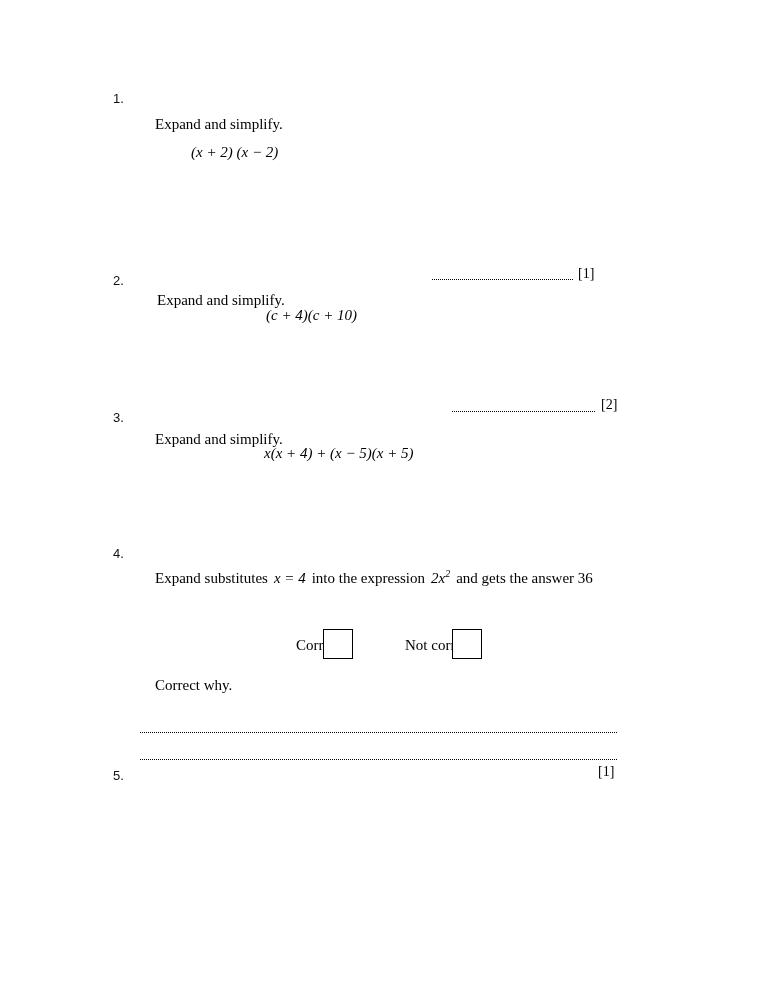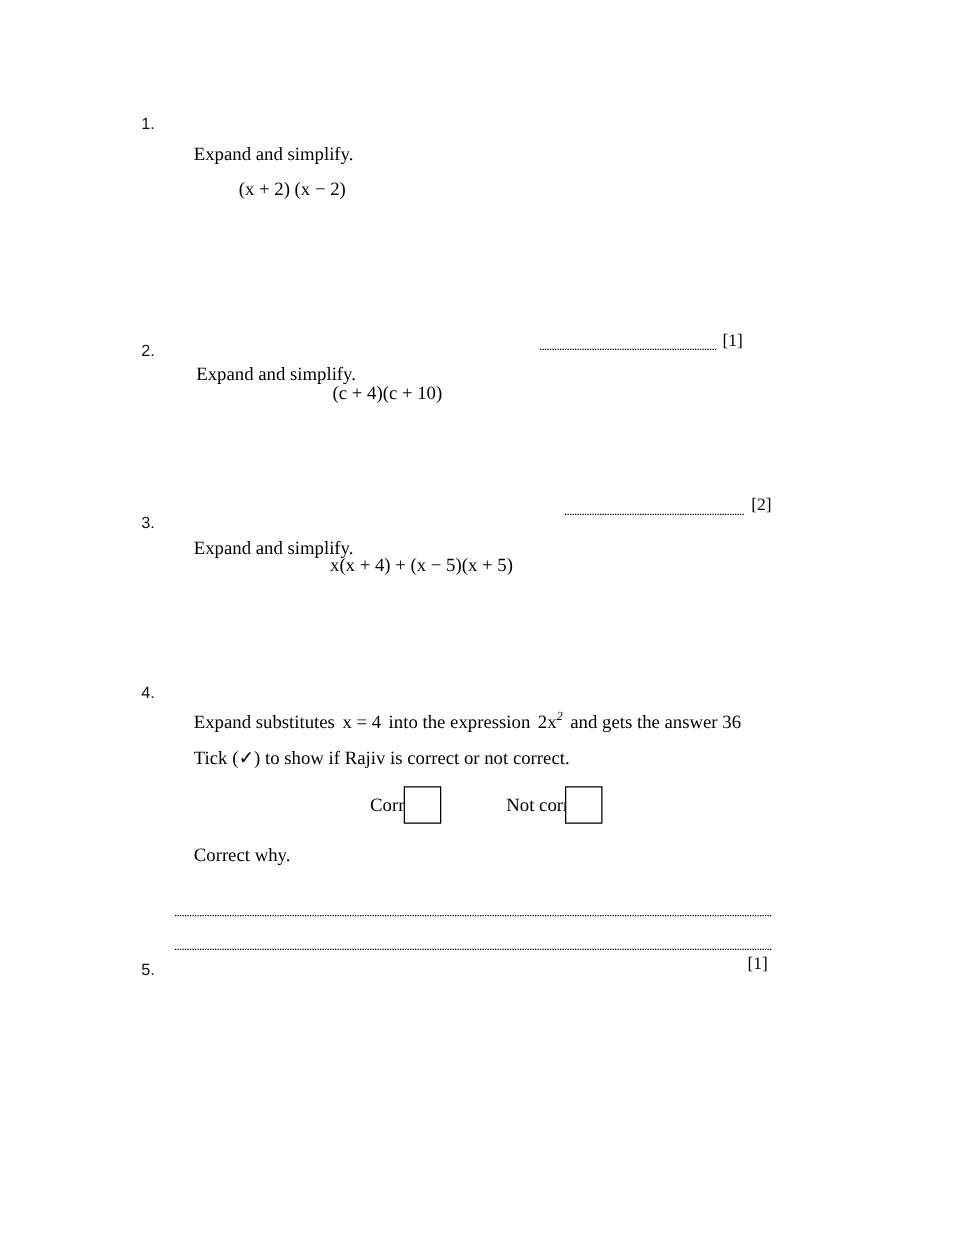--- a/index.html
+++ b/index.html
@@ -14,21 +14,21 @@
     width: 768px; height: 994px;
     background: #ffffff;
     overflow: hidden;
   }
   .qnum {
     position: absolute; left: 113px;
     font-family: "Liberation Sans", sans-serif;
     font-size: 13px; color: #111;
   }
   .text { position: absolute; font-size: 15px; line-height: 1.2; white-space: nowrap; margin-left: 15px; }
-  .math { }
+  .math { font-style: italic; }
   .gap { padding: 0 6px; }
   .gap-left { padding-left: 6px; text-align: center; }
   .marks { position: absolute; font-size: 14px; }
   .dotted {
     position: absolute; height: 10px;
     border-bottom: 1.5px dotted #000;
   }
   .tickbox {
     position: absolute; width: 30px; height: 30px;
     border: 1px solid #000; background: #fff;
@@ -53,21 +53,20 @@
   <div class="marks" style="left:601px; top:397px">[2]</div>
 
   <div class="qnum" style="top:410px">3.</div>
   <div class="text" style="left:140px; top:430px">Expand and simplify.</div>
   <div class="text math" style="left:249px; top:444px">x(x + 4) + (x − 5)(x + 5)</div>
 
   <div class="qnum" style="top:546px">4.</div>
   <div class="text" style="left:140px; top:568px">
     <span>Expand substitutes</span><span class="math gap">x = 4</span><span>into the expression</span><span class="math gap-left">2x</span><sup>2</sup><span class="gap-left">and gets the answer 36</span>
   </div>
-  <div class="text" style="left:140px; top:598px">Tick (✓) to show if Rajiv is correct or not correct.</div>
 
   <div class="text" style="left:281px; top:636px">Correct</div>
   <div class="tickbox" style="left:323px; top:629px"></div>
   <div class="text" style="left:390px; top:636px">Not correct</div>
   <div class="tickbox" style="left:452px; top:629px"></div>
 
   <div class="text" style="left:140px; top:676px">Correct why.</div>
   <div class="dotted" style="left:140px; top:723px; width:477px"></div>
   <div class="dotted" style="left:140px; top:750px; width:477px"></div>
   <div class="marks" style="left:598px; top:764px">[1]</div>

